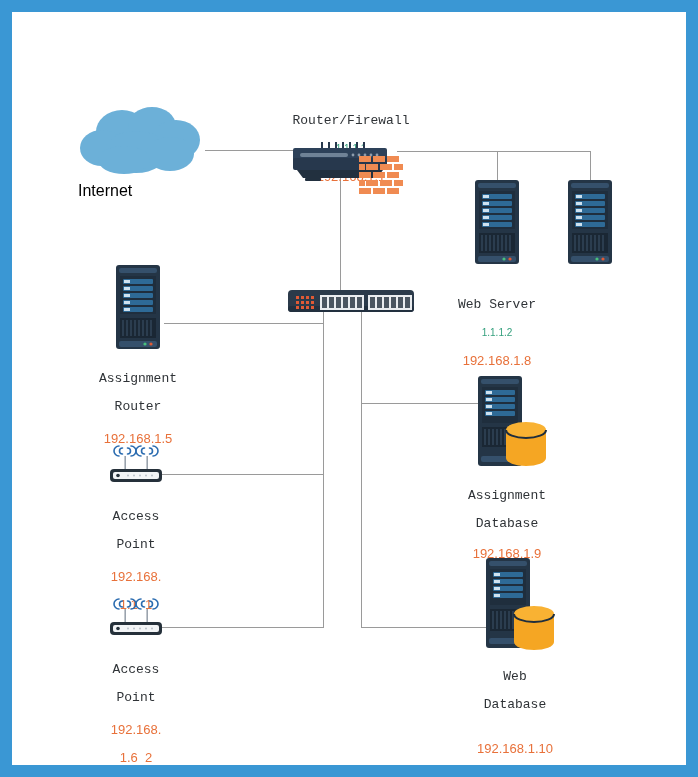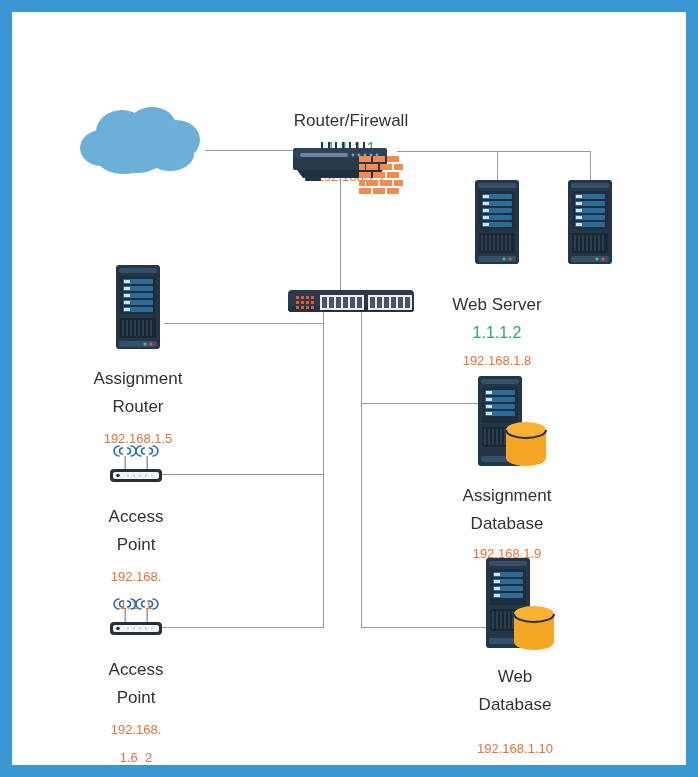--- a/index.html
+++ b/index.html
@@ -24,22 +24,22 @@
   .vln{width:1px;}
 
   
   .node{position:absolute;}
   .cap{
     position:absolute;
     text-align:center;
     line-height:14px;
     white-space:pre-line;
   }
-  .cap .title{color:#2f3337;font-size:17px;display:block;}
-  .cap .pub{color:#34a07d;font-size:16px;display:block;}
+  .cap .title{color:#2f3337;font-size:13px;display:block;font-family:Liberation Mono, monospace;}
+  .cap .pub{color:#34a07d;font-size:10px;display:block;}
   .cap .priv{color:#e8713a;font-size:13px;display:block;}
 </style>
 </head>
 <body>
 
 <div id="canvas">
   <div id="sheet">
 
     <div class="ln hln" style="left:193px;top:138px;width:98px;"></div>
 
@@ -68,20 +68,21 @@
         <g fill="#6cb0d8">
           <ellipse cx="44" cy="26" rx="26" ry="22"></ellipse>
           <ellipse cx="74" cy="20" rx="24" ry="19"></ellipse>
           <ellipse cx="98" cy="34" rx="24" ry="20"></ellipse>
           <ellipse cx="24" cy="42" rx="22" ry="18"></ellipse>
           <ellipse cx="58" cy="46" rx="32" ry="21"></ellipse>
           <ellipse cx="92" cy="48" rx="24" ry="17"></ellipse>
           <ellipse cx="46" cy="54" rx="26" ry="14"></ellipse>
         </g>
       </svg>
+      <div class="txt">Internet</div>
     </div>
 
     <div class="cap" style="left:256px;top:88px;width:166px;">
       <span class="title">Router/Firewall</span>
       <span class="pub">1.1.1.1</span>
       <span class="priv">192.168.1.1</span>
     </div>
 
     <div class="node" style="left:279px;top:130px;width:112px;height:48px;">
       <svg width="112" height="48" viewBox="0 0 112 48">

